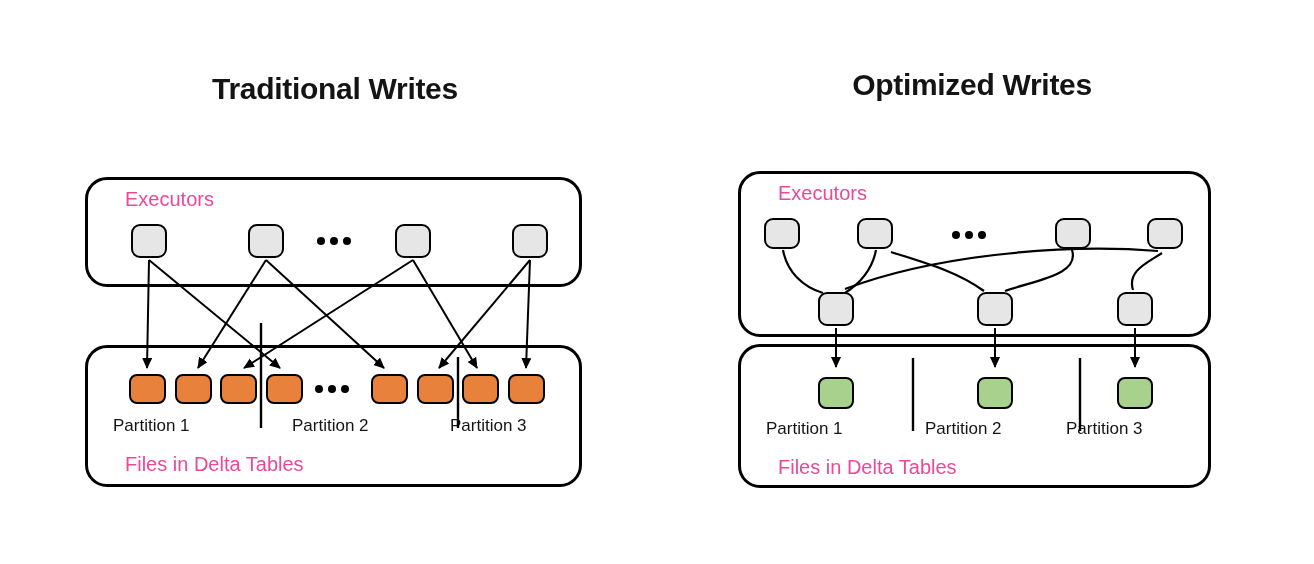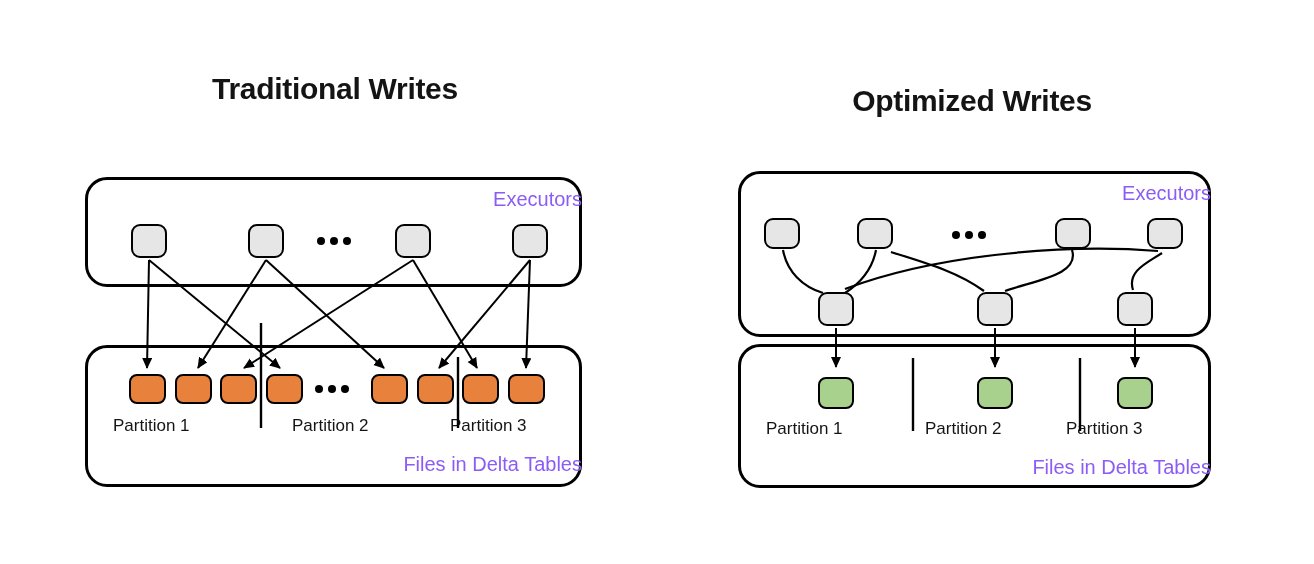--- a/index.html
+++ b/index.html
@@ -10,21 +10,21 @@
   }
   .title{
     position:absolute;font-size:30px;font-weight:600;letter-spacing:-0.3px;
     text-align:center;color:#141414;white-space:nowrap;
   }
   .bigbox{
     position:absolute;box-sizing:border-box;border:3.5px solid #000;
     border-radius:22px;background:#ffffff;
   }
   .boxlabel{
-    position:absolute;font-size:20px;text-align:right;color:#8b5cf6;white-space:nowrap;
+    position:absolute;font-size:20px;text-align:left;color:#ec4899;white-space:nowrap;margin-left:40px;
   }
   .node{
     position:absolute;box-sizing:border-box;border:2.3px solid #000;border-radius:9px;
   }
   .gray{background:#E7E6E6;}
   .orange{background:#E8813C;border-radius:8px;}
   .green{background:#A9D18E;border-radius:8px;}
   .dots{position:absolute;display:flex;gap:5px;align-items:center;}
   .dots i{display:block;width:8px;height:8px;border-radius:50%;background:#000;}
   .plabel{
@@ -67,21 +67,21 @@
   <div class="node orange" style="left:417px;top:374px;width:37px;height:30px;"></div>
   <div class="node orange" style="left:462px;top:374px;width:37px;height:30px;"></div>
   <div class="node orange" style="left:508px;top:374px;width:37px;height:30px;"></div>
 
   <div class="plabel" style="left:113px;top:416px;">Partition 1</div>
   <div class="plabel" style="left:292px;top:416px;">Partition 2</div>
   <div class="plabel" style="left:450px;top:416px;">Partition 3</div>
 
   <div class="boxlabel" style="left:85px;top:453px;width:497px;">Files in Delta Tables</div>
 
-  <div class="title" style="left:802px;top:84px;width:340px;">Optimized Writes</div>
+  <div class="title" style="left:802px;top:68px;width:340px;">Optimized Writes</div>
 
   <div class="bigbox" style="left:738px;top:171px;width:473px;height:166px;"></div>
   <div class="boxlabel" style="left:738px;top:182px;width:473px;">Executors</div>
 
   <div class="node gray" style="left:764px;top:218px;width:36px;height:31px;"></div>
   <div class="node gray" style="left:857px;top:218px;width:36px;height:31px;"></div>
   <div class="node gray" style="left:1055px;top:218px;width:36px;height:31px;"></div>
   <div class="node gray" style="left:1147px;top:218px;width:36px;height:31px;"></div>
   <div class="dots" style="left:952px;top:231px;">
       <i></i>

